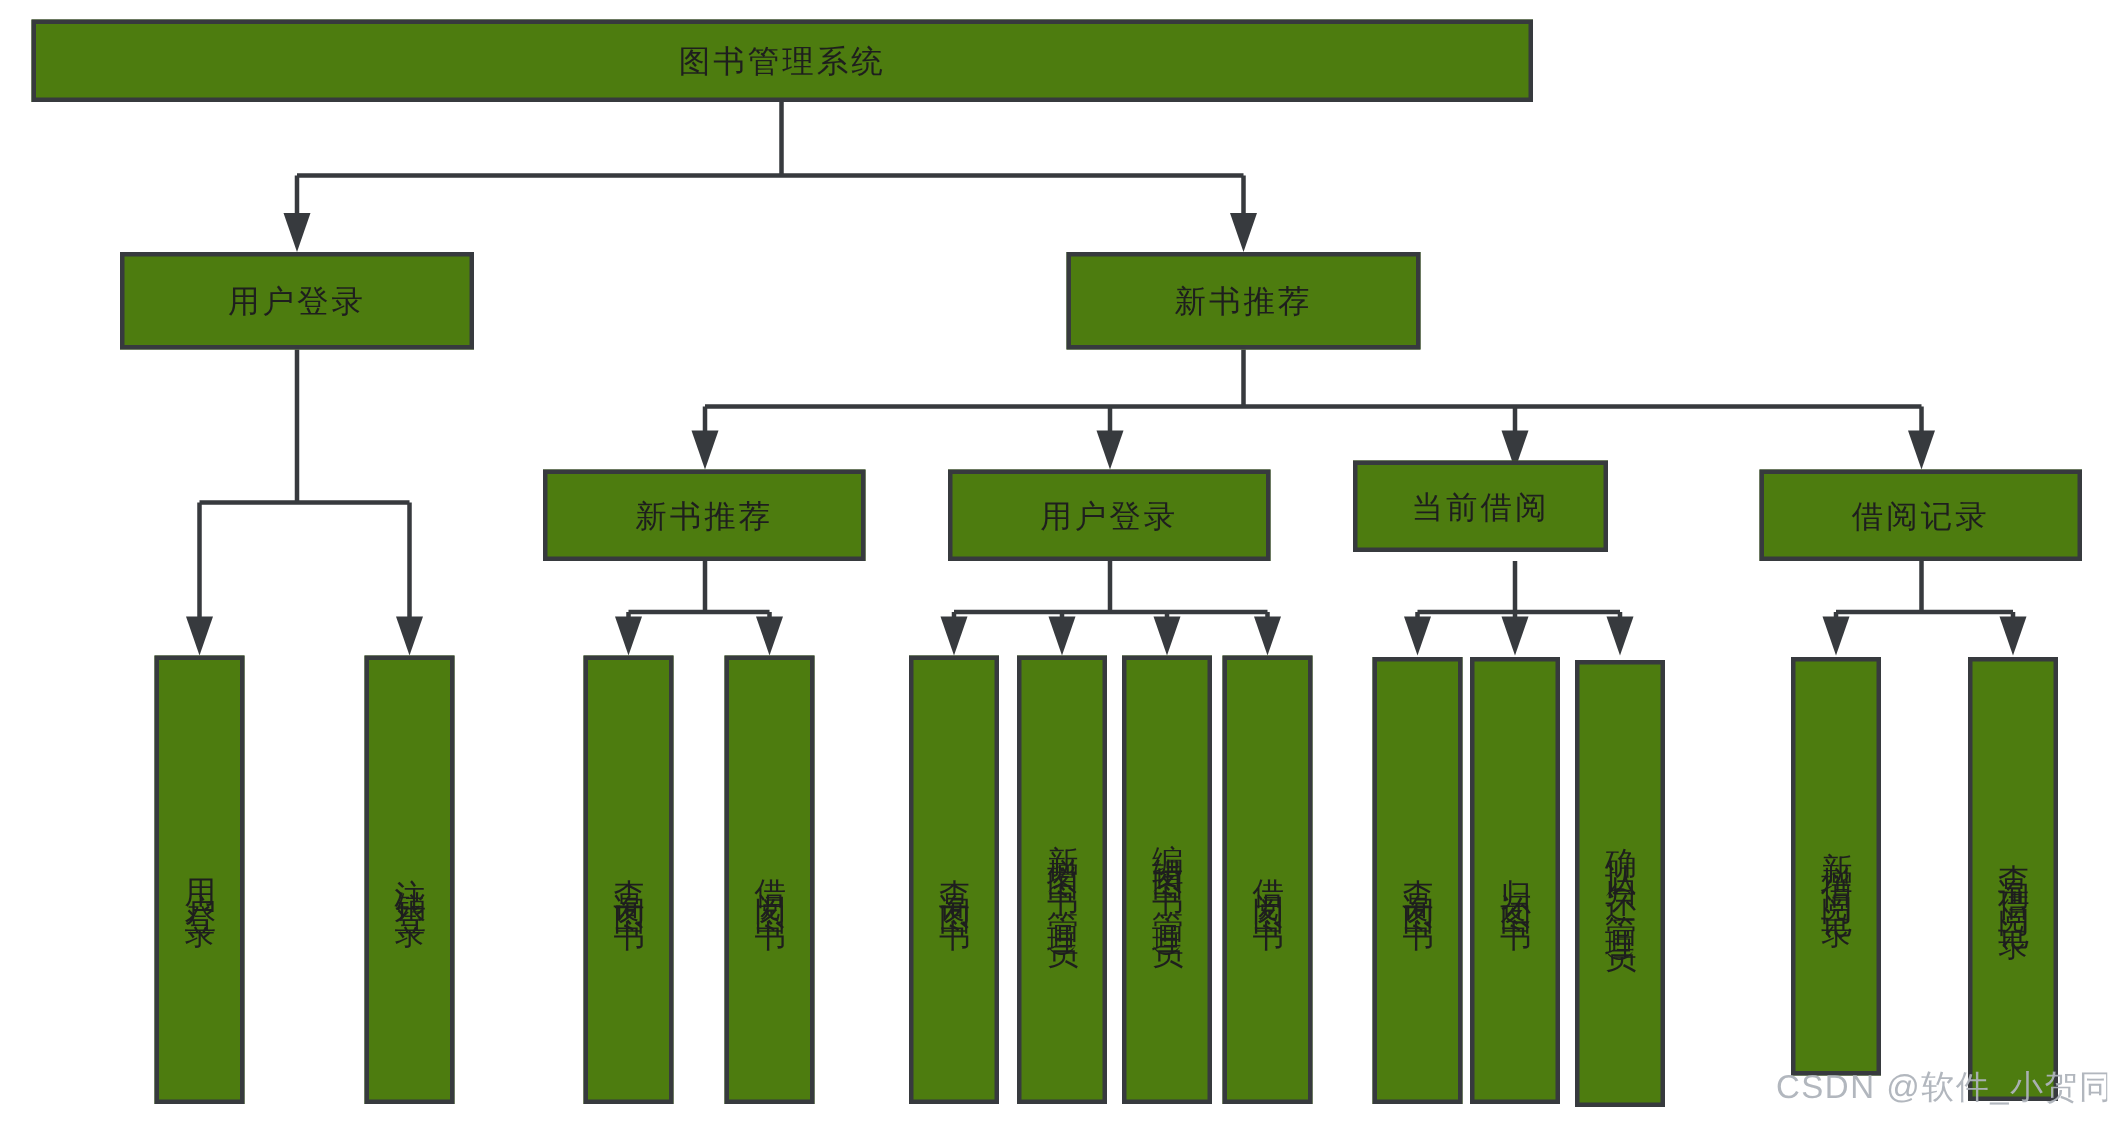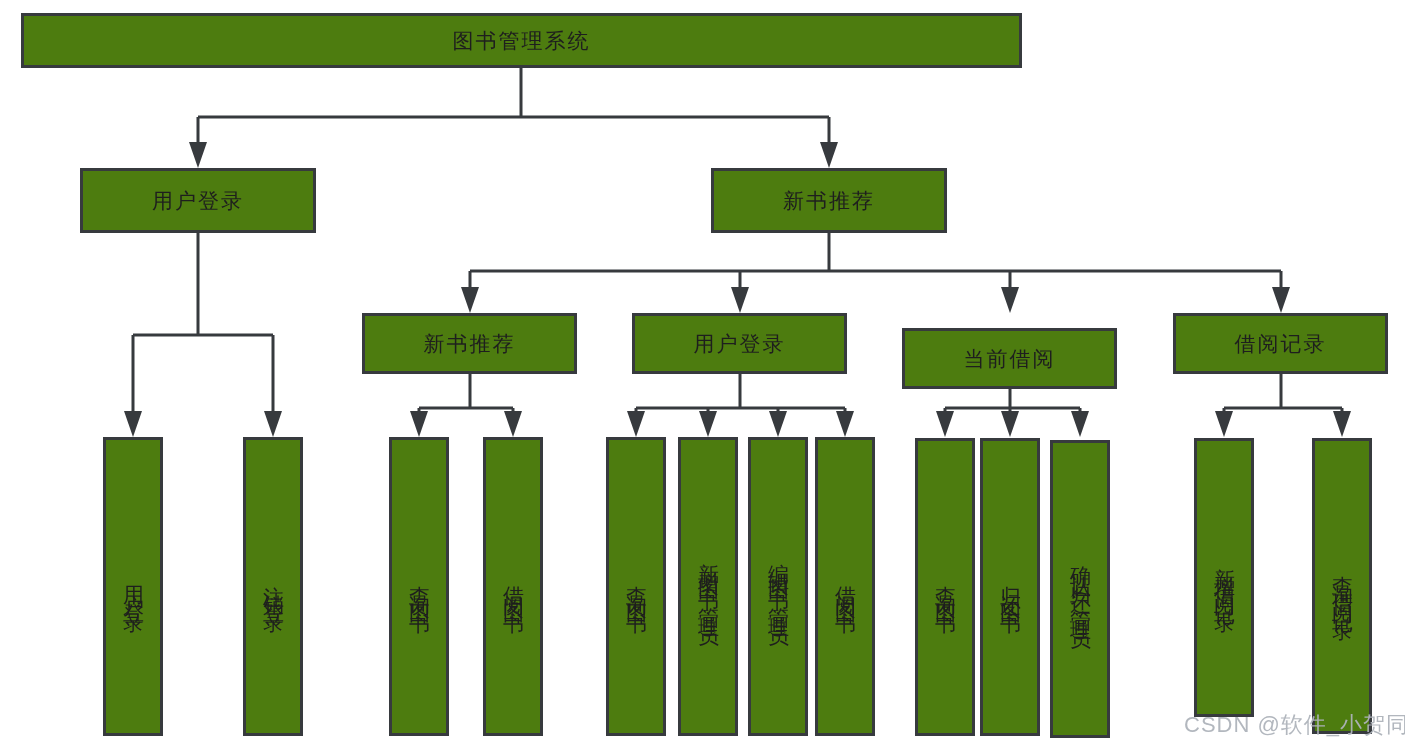--- a/index.html
+++ b/index.html
@@ -72,21 +72,21 @@
   <div class="box hbox" style="left:711px;top:168px;width:236px;height:65px">
     <span>新书推荐</span>
   </div>
 
   <div class="box hbox" style="left:362px;top:313px;width:215px;height:61px">
     <span>新书推荐</span>
   </div>
   <div class="box hbox" style="left:632px;top:313px;width:215px;height:61px">
     <span>用户登录</span>
   </div>
-  <div class="box hbox" style="left:902px;top:328px;width:215px;height:61px">
+  <div class="box hbox" style="left:902px;top:307px;width:170px;height:61px">
     <span>当前借阅</span>
   </div>
   <div class="box hbox" style="left:1173px;top:313px;width:215px;height:61px">
     <span>借阅记录</span>
   </div>
 
   <div class="box vbox" style="left:103px;top:437px;width:60px;height:299px">
     <span>用户登录</span>
   </div>
   <div class="box vbox" style="left:243px;top:437px;width:60px;height:299px">

